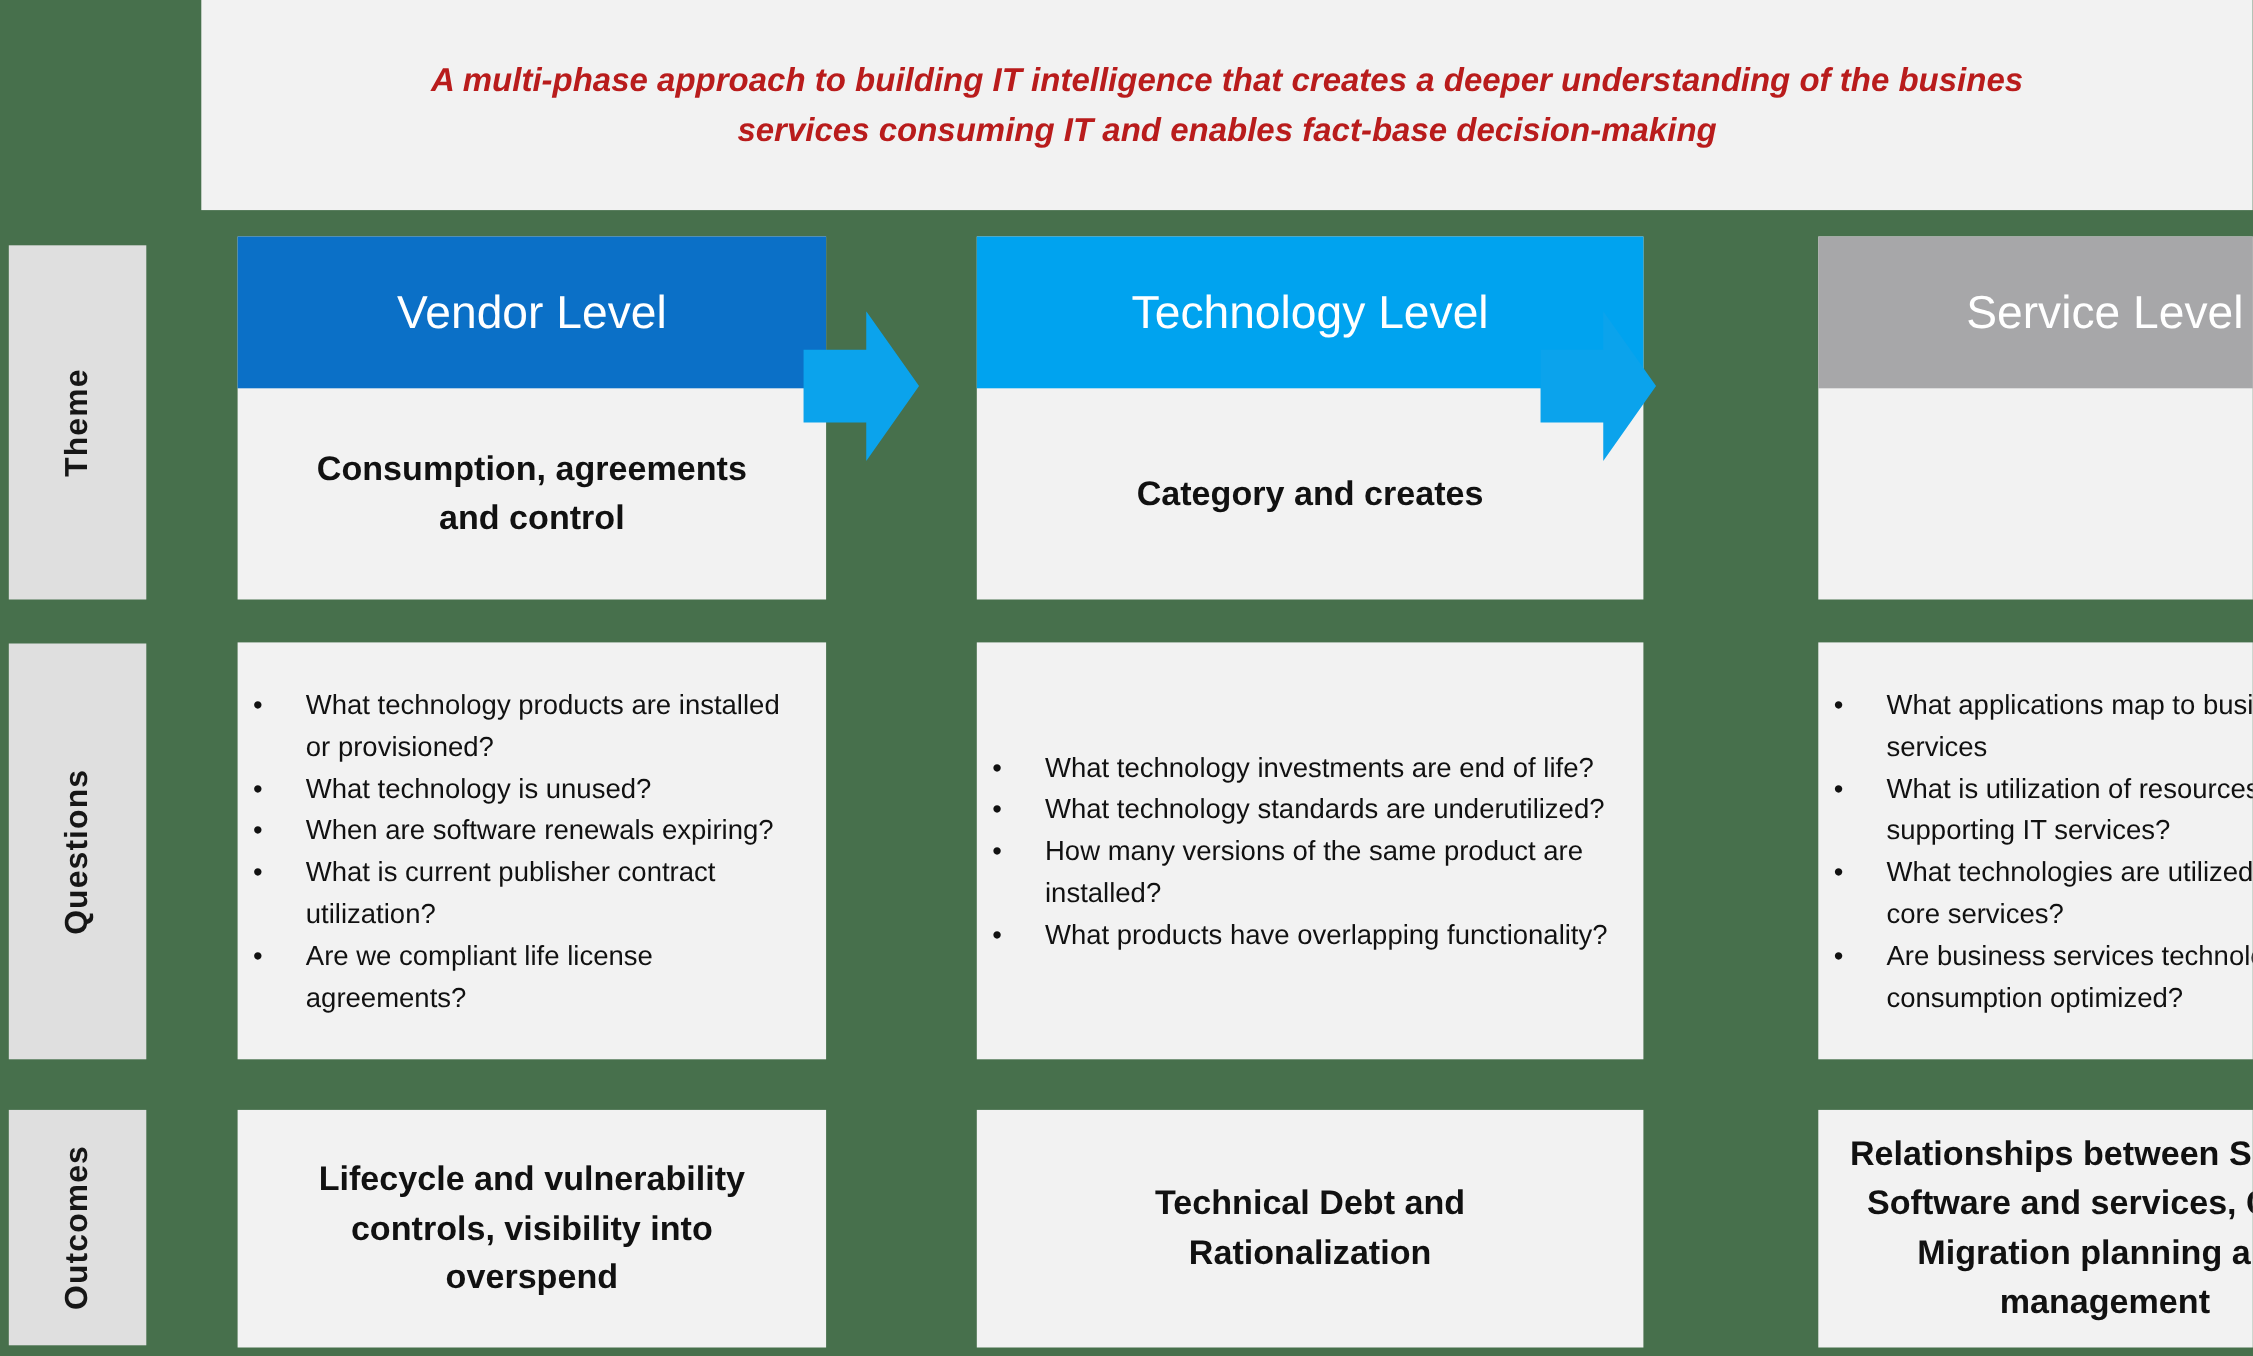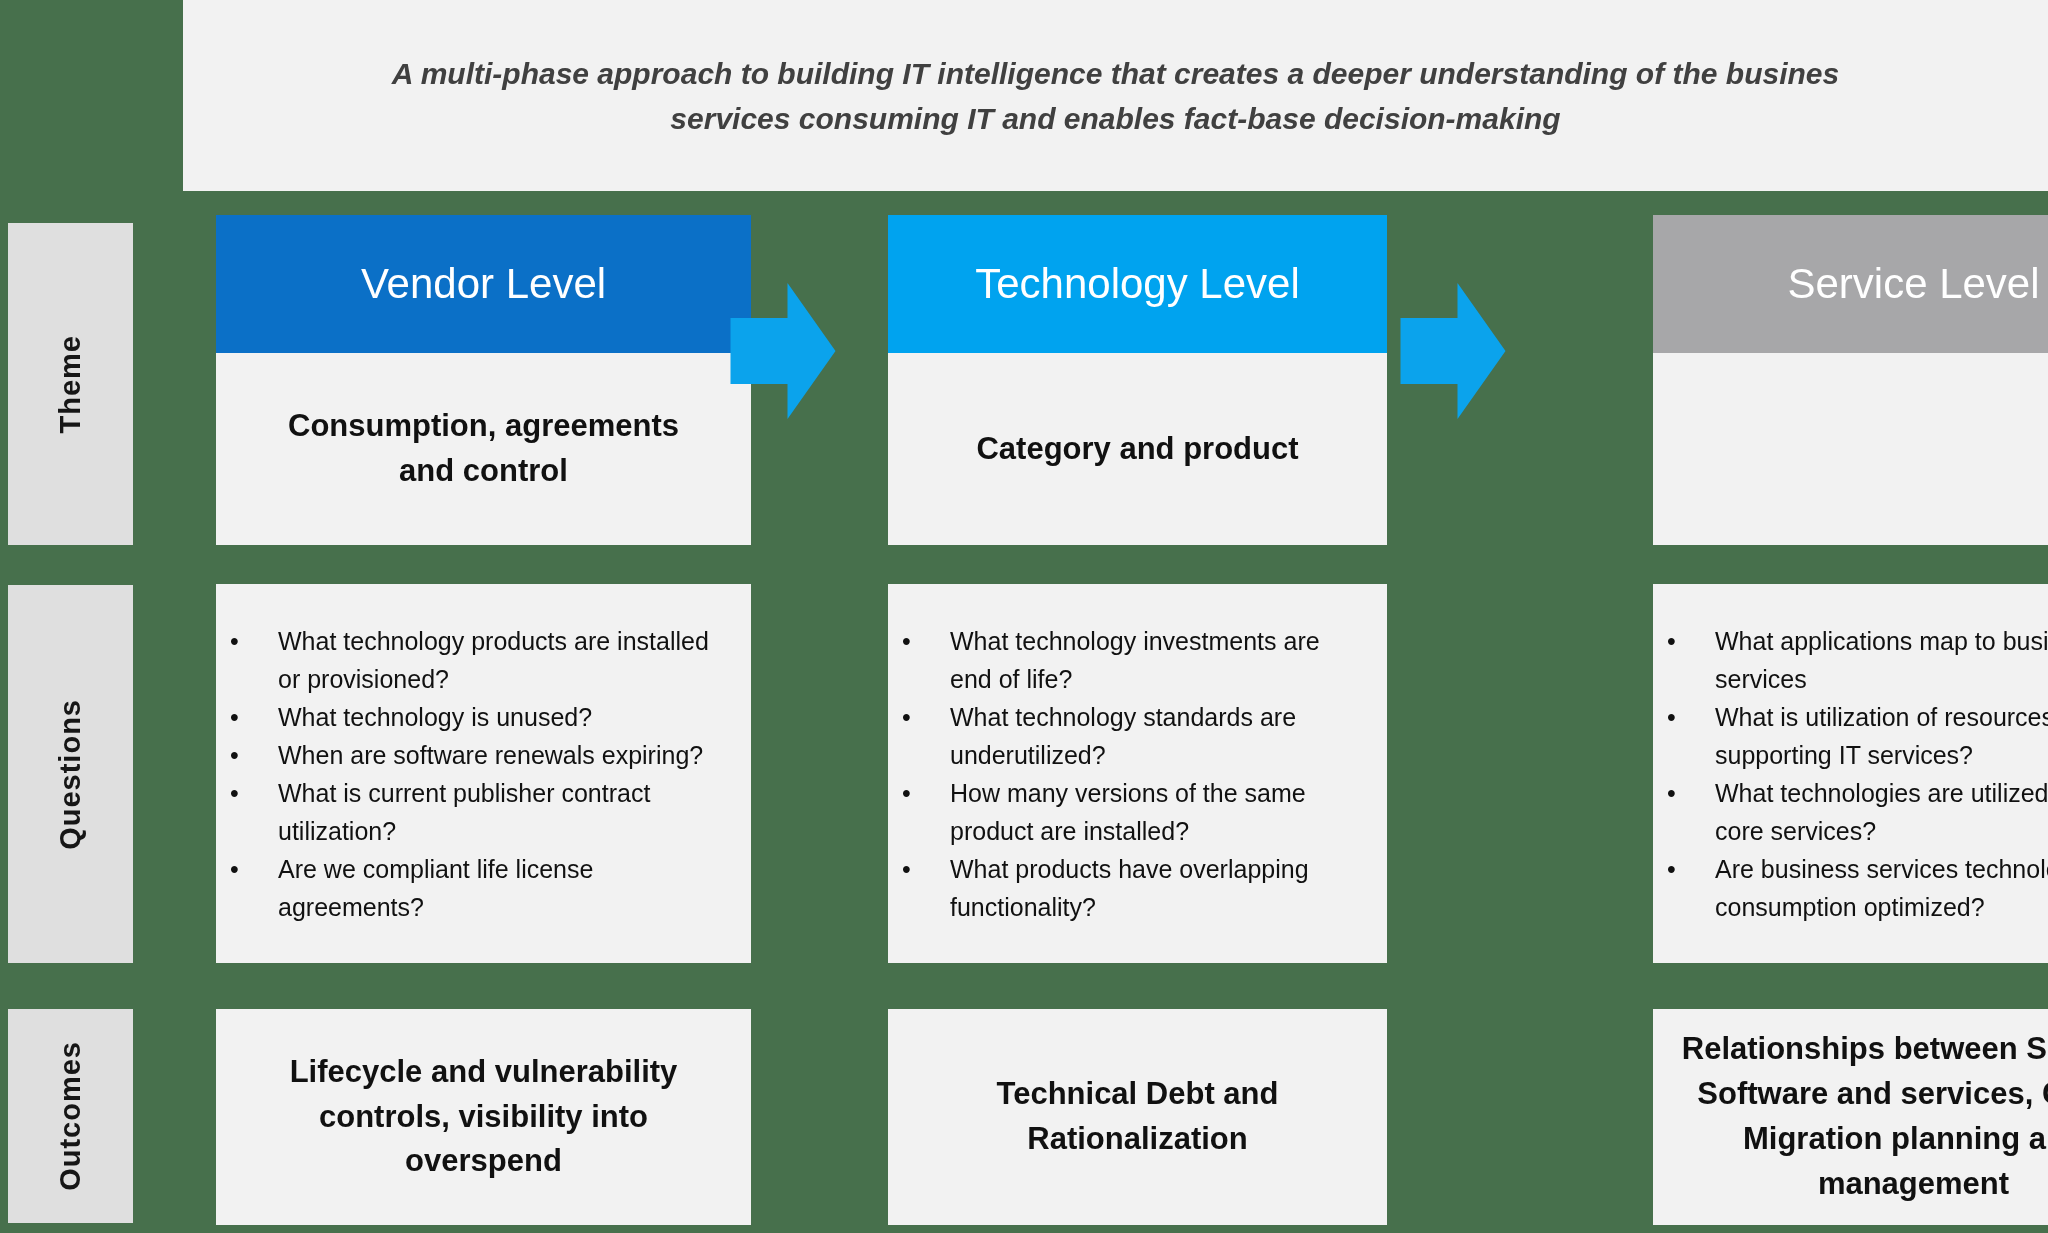--- a/index.html
+++ b/index.html
@@ -19,41 +19,41 @@
   }
   
   .title-box{
     position:absolute;left:183px;top:0;width:1865px;height:191px;
     background:var(--panel);
     display:flex;align-items:center;justify-content:center;
   }
   .title-text{
     font-size:30px;font-style:italic;font-weight:600;
     line-height:1.5;text-align:center;
-    max-width:1560px;color:#404040;
+    max-width:1560px;color:#b91c1c;
   }
   
   .row-label{
     position:absolute;left:8px;width:125px;
     background:var(--label);
     display:flex;align-items:center;justify-content:center;
   }
   .row-label span{
     writing-mode:vertical-rl;transform:rotate(180deg);
     font-size:29px;font-weight:600;color:#161616;
     letter-spacing:1px;white-space:nowrap;
   }
   .label-theme{top:223px;height:322px;}
   .label-questions{top:585px;height:378px;}
   .label-outcomes{top:1009px;height:214px;}
   
   .col-box{position:absolute;background:var(--panel);margin-left:35px;}
   .theme-row{top:215px;height:330px;display:flex;flex-direction:column;}
   .col-1{left:181px;width:535px;}
-  .col-2{left:853px;width:499px;}
+  .col-2{left:853px;width:606px;}
   .col-3{left:1618px;width:521px;}
   .col-header{
     height:138px;flex:none;
     display:flex;align-items:center;justify-content:center;
     color:#ffffff;font-size:42px;font-weight:500;
   }
   .col-theme-body{
     flex:1;display:flex;align-items:center;justify-content:center;
     font-size:31px;font-weight:600;line-height:1.45;
     text-align:center;color:#111;
@@ -107,21 +107,21 @@
   <div class="col-box theme-row col-1">
     <div class="col-header" style="background-color: rgb(11, 112, 199);">Vendor Level</div>
     <div class="col-theme-body">
       <div>Consumption, agreements and control</div>
     </div>
   </div>
 
   <div class="col-box theme-row col-2">
     <div class="col-header" style="background-color: rgb(0, 163, 239);">Technology Level</div>
     <div class="col-theme-body">
-      <div>Category and product</div>
+      <div>Category and creates</div>
     </div>
   </div>
 
   <div class="col-box theme-row col-3">
     <div class="col-header" style="background-color: rgb(167, 167, 169);">Service Level</div>
   </div>
 
   <svg class="arrow arrow-1" viewBox="0 0 105 136" xmlns="http://www.w3.org/2000/svg">
     <polygon points="0,35 57,35 57,0 105,68 57,136 57,101 0,101" fill="#0BA3EC"></polygon>
   </svg>

